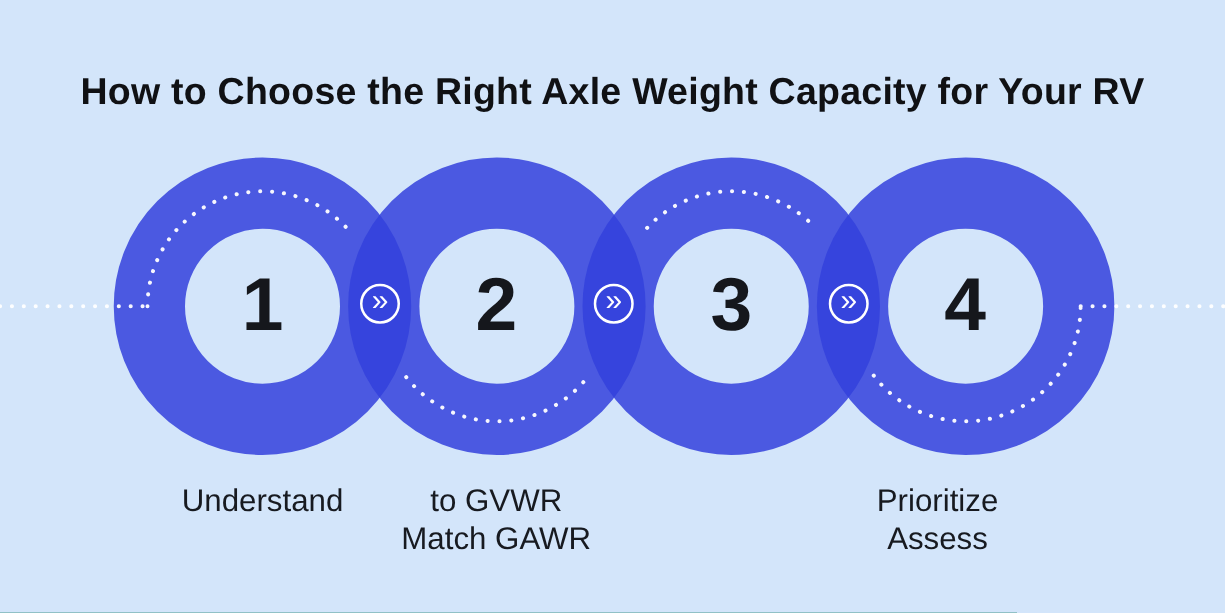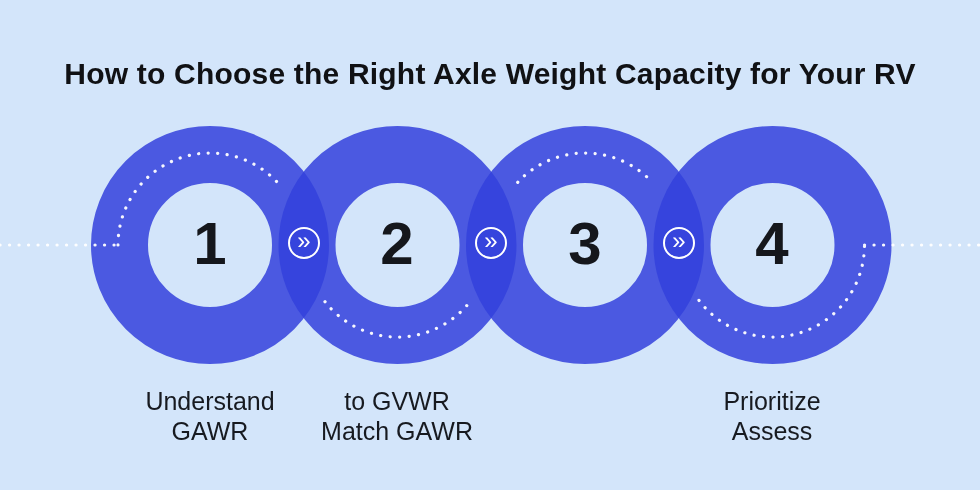--- a/index.html
+++ b/index.html
@@ -69,21 +69,21 @@
     top: 386px;
     width: 220px;
     text-align: center;
     font-size: 25px;
     line-height: 30px;
   }
   .step-label span { display: block; }
   .step-label.l1 { left: 100px; }
   .step-label.l2 { left: 287px; }
   .step-label.l3 { left: 475px; }
-  .step-label.l4 { left: 662px; }
+  .step-label.l4 { left: 640px; }
 </style>
 </head>
 <body>
 
 <div class="canvas" style="background: #0f766e;">
 
   <svg class="rings-svg" width="980" height="490" viewBox="0 0 980 490">
 
     <rect x="0" y="0" width="980" height="490" fill="#d3e5fa"></rect>
 
@@ -106,21 +106,20 @@
   <div class="step-number n2" style="color: rgb(21, 23, 28);">2</div>
   <div class="step-number n3" style="color: rgb(21, 23, 28);">3</div>
   <div class="step-number n4" style="color: rgb(21, 23, 28);">4</div>
 
   <div class="chevron-badge c1">»</div>
   <div class="chevron-badge c2">»</div>
   <div class="chevron-badge c3">»</div>
 
   <div class="step-label l1" style="color: rgb(23, 26, 32);">
     <span>Understand</span>
-    <span>GAWR</span>
   </div>
   <div class="step-label l2" style="color: rgb(23, 26, 32);">
     <span>to GVWR</span>
     <span>Match GAWR</span>
   </div>
   <div class="step-label l4" style="color: rgb(23, 26, 32);">
     <span>Prioritize</span>
     <span>Assess</span>
   </div>
 

